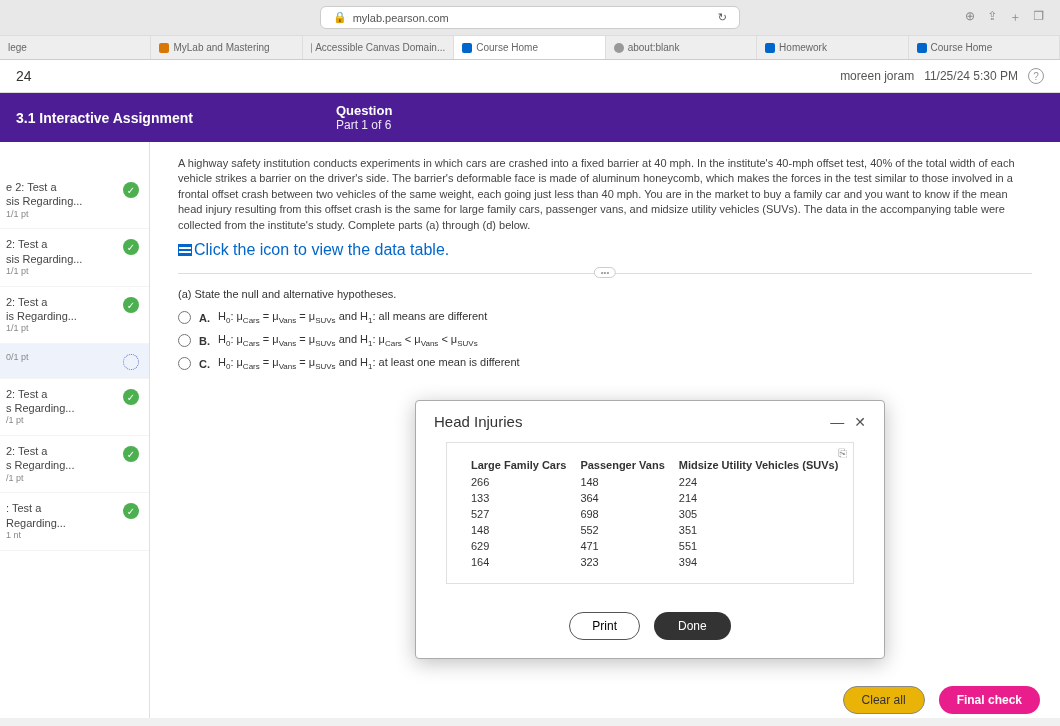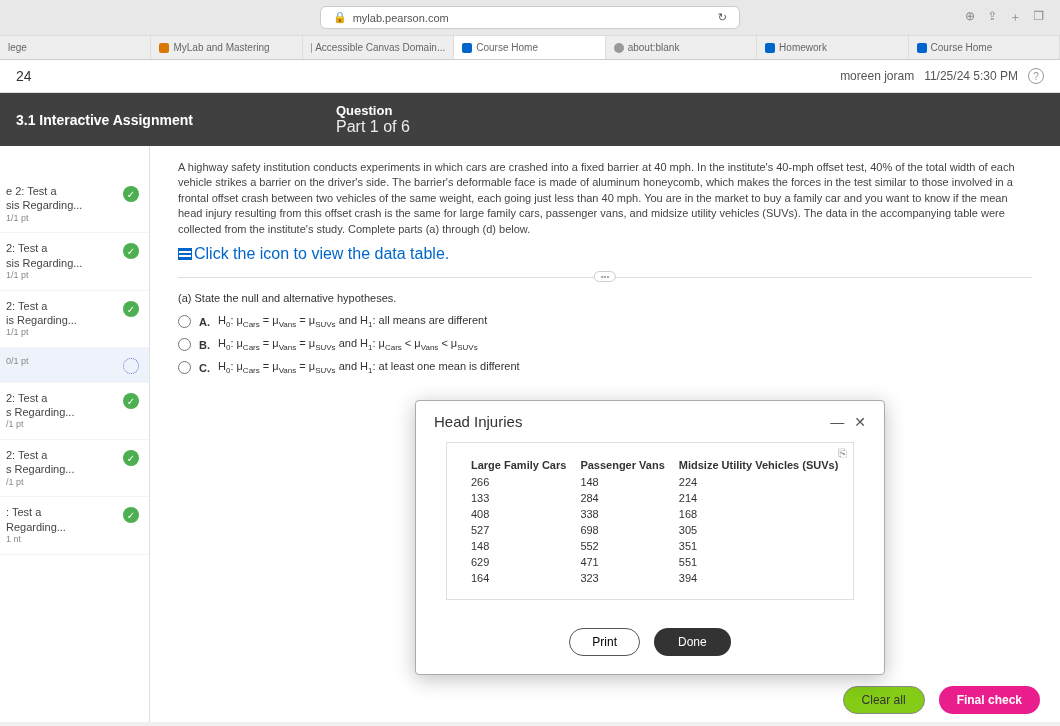--- a/index.html
+++ b/index.html
@@ -13,25 +13,25 @@
 .tab { flex: 1; padding: 6px 8px; border-right: 1px solid #ddd; display: flex; align-items: center; gap: 4px; font-size: 10px; color: #666; background: #eee; white-space: nowrap; overflow: hidden; }
 .tab.active { background: #fff; }
 .fav { width: 10px; height: 10px; border-radius: 2px; display: inline-block; }
 .fav.blue { background: #0066cc; }
 .fav.orange { background: #d97706; }
 .fav.gray { background: #999; border-radius: 50%; }
 .app-header { background: #fff; display: flex; justify-content: space-between; align-items: center; padding: 8px 16px; border-bottom: 1px solid #ddd; }
 .course-num { font-size: 14px; color: #333; }
 .user-info { display: flex; align-items: center; gap: 10px; font-size: 12px; color: #555; }
 .help-circle { width: 16px; height: 16px; border: 1px solid #999; border-radius: 50%; display: inline-flex; align-items: center; justify-content: center; font-size: 10px; color: #999; }
-.blue-bar { background: #404040; color: #fff; display: flex; align-items: center; padding: 10px 16px; }
+.blue-bar { background: #4c1d95; color: #fff; display: flex; align-items: center; padding: 10px 16px; }
 .assign-title { flex: 0 0 auto; width: 320px; font-size: 14px; font-weight: 600; }
 .question-block { text-align: left; }
 .question-block .q { font-weight: 600; font-size: 13px; }
-.question-block .p { font-size: 16px; opacity: 0.9; }
+.question-block .p { font-size: 12px; opacity: 0.9; }
 .score-block { margin-left: auto; display: flex; align-items: center; gap: 14px; font-size: 11px; }
 .gear { width: 18px; height: 18px; border: 1.5px solid #fff; border-radius: 50%; position: relative; }
 .gear::before { content: "✱"; position: absolute; top: 50%; left: 50%; transform: translate(-50%,-50%); font-size: 11px; }
 .save-btn { background: #fff; color: #0d7680; border: none; border-radius: 14px; padding: 5px 16px; font-weight: 600; font-size: 12px; cursor: pointer; }
 .main { display: flex; height: calc(100% - 150px); }
 .sidebar { width: 150px; background: #fff; border-right: 1px solid #e0e0e0; padding-top: 30px; overflow: hidden; }
 .nav-item { padding: 8px 10px 8px 6px; display: flex; align-items: flex-start; justify-content: space-between; font-size: 11px; color: #444; border-bottom: 1px solid #f4f4f4; }
 .nav-item .txt { line-height: 1.3; }
 .nav-item .pts { font-size: 9px; color: #888; }
 .check { width: 16px; height: 16px; background: #4caf50; border-radius: 50%; flex-shrink: 0; position: relative; margin-top: 2px; }
@@ -56,21 +56,21 @@
 .modal-body { padding: 0 30px 14px; }
 .data-frame { border: 1px solid #e0e0e0; padding: 12px 16px; position: relative; }
 .copy { position: absolute; right: 6px; top: 4px; font-size: 11px; color: #888; cursor: pointer; }
 .dt { width: 100%; font-size: 11px; }
 .dt th { text-align: left; font-weight: 600; padding: 2px 6px; white-space: nowrap; }
 .dt td { padding: 1px 6px; }
 .modal-foot { display: flex; justify-content: center; gap: 14px; padding: 14px 12px 18px; }
 .btn-print { background: #fff; border: 1.5px solid #555; border-radius: 18px; padding: 6px 22px; font-size: 12px; cursor: pointer; }
 .btn-done { background: #333; color: #fff; border: none; border-radius: 18px; padding: 7px 24px; font-size: 12px; cursor: pointer; }
 .footer { position: absolute; bottom: 12px; right: 20px; display: flex; gap: 14px; z-index: 10; }
-.clear-btn { background: #84cc16; border: 1.5px solid #888; border-radius: 18px; padding: 6px 18px; font-size: 12px; cursor: pointer; color: #333; }
+.clear-btn { background: #eab308; border: 1.5px solid #888; border-radius: 18px; padding: 6px 18px; font-size: 12px; cursor: pointer; color: #333; }
 .final-btn { background: #e91e8c; color: #fff; border: none; border-radius: 18px; padding: 7px 18px; font-size: 12px; font-weight: 600; cursor: pointer; }
 </style>
 </head>
 <body>
 
 <div class="browser-chrome">
   <div class="url-bar">
     <div class="url-field">
       <span>🔒</span>
       <span>mylab.pearson.com</span>
@@ -238,27 +238,22 @@
         </tr>
           </thead>
         <tbody id="dt-body">
             <tr>
               <td>266</td>
               <td>148</td>
               <td>224</td>
             </tr>
             <tr>
               <td>133</td>
-              <td>284</td>
+              <td>364</td>
               <td>214</td>
-            </tr>
-            <tr>
-              <td>408</td>
-              <td>338</td>
-              <td>168</td>
             </tr>
             <tr>
               <td>527</td>
               <td>698</td>
               <td>305</td>
             </tr>
             <tr>
               <td>148</td>
               <td>552</td>
               <td>351</td>

